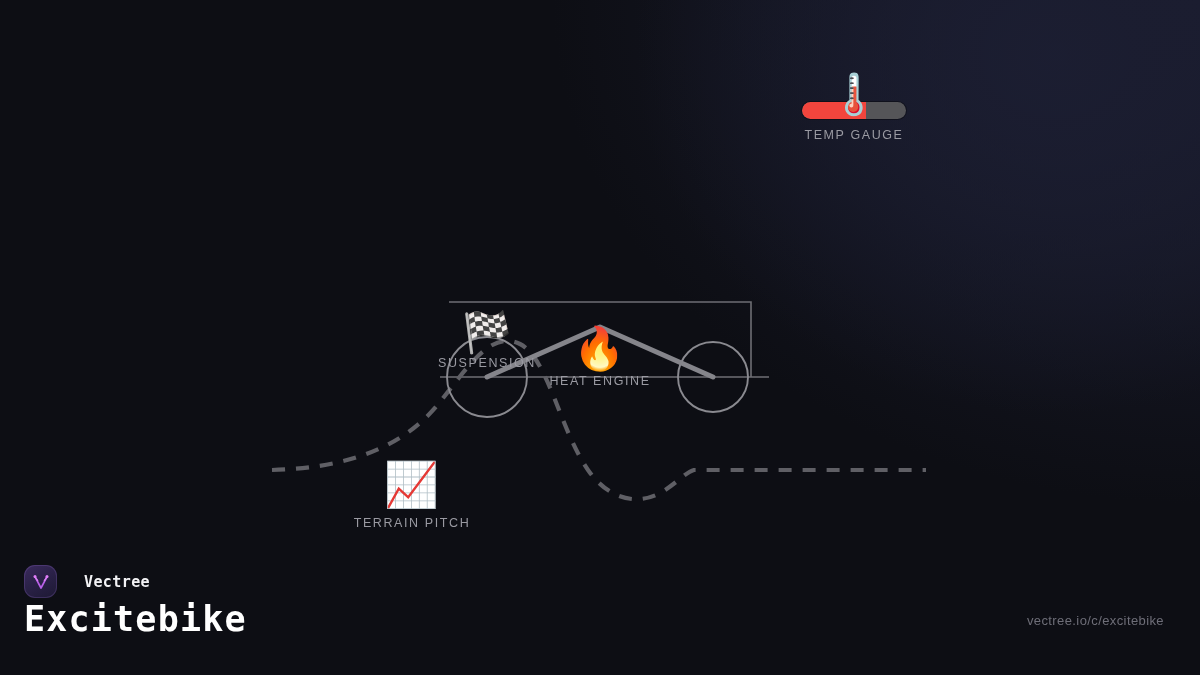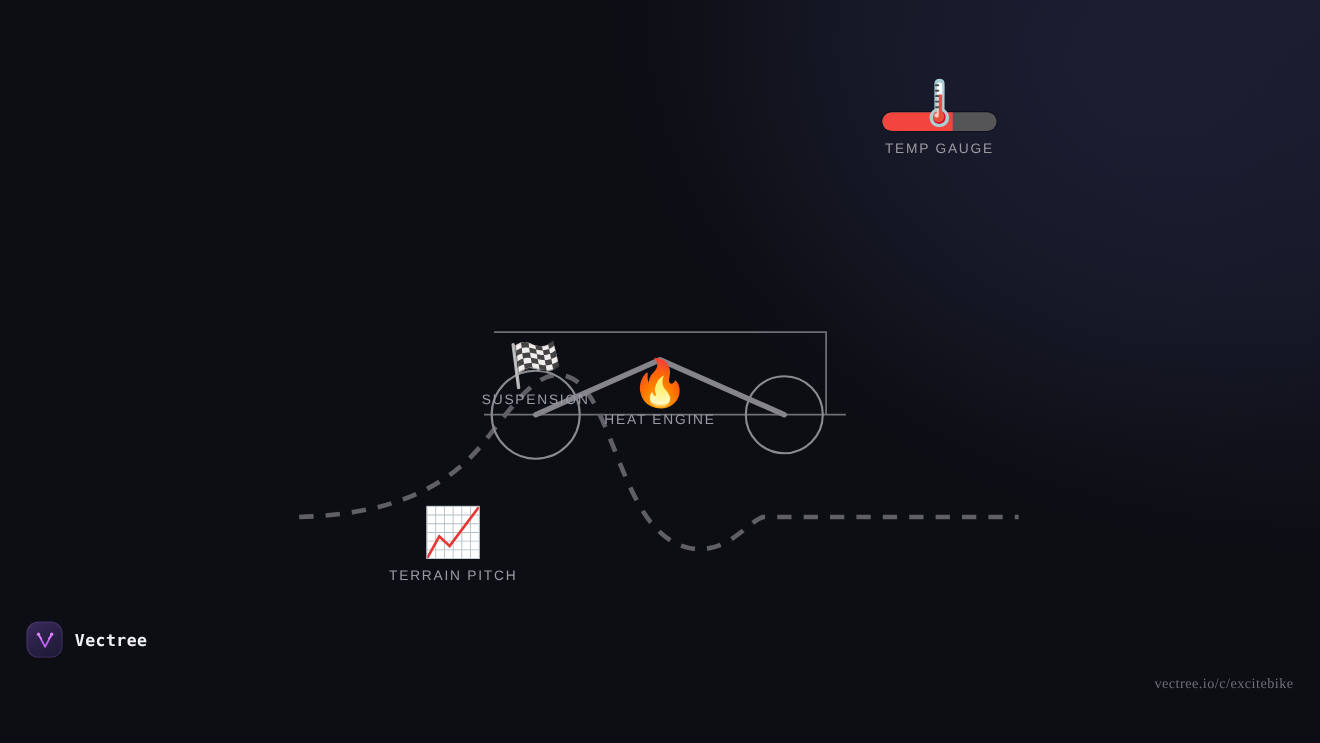--- a/index.html
+++ b/index.html
@@ -93,21 +93,21 @@
     position: absolute;
     left: 0; right: 0; bottom: 0;
     height: 120px;
   }
   #brand-row {
     position: absolute;
     left: 24px;
     top: 10px;
     display: flex;
     align-items: center;
-    gap: 11px;
+    gap: 27px;
   }
   #brand-logo {
     width: 33px;
     height: 33px;
     border-radius: 11px;
     background: linear-gradient(150deg, #3b2a5e 0%, #2a2147 48%, #1d1933 100%);
     box-shadow: inset 0 0 0 1px rgba(160,120,220,0.22);
     display: flex;
     align-items: center;
     justify-content: center;
@@ -124,23 +124,23 @@
     left: 24px;
     top: 44px;
     font-family: "DejaVu Sans Mono", "Liberation Mono", monospace;
     font-size: 35px;
     font-weight: bold;
     color: #ffffff;
     letter-spacing: 1.2px;
   }
   #footer-url {
     position: absolute;
-    right: 24px;
+    right: 36px;
     top: 58px;
-    font-family: Liberation Serif, serif;
+    font-family: Liberation Sans, sans-serif;
     font-size: 13px;
     color: #6e6e78;
     letter-spacing: 0.4px;
   }
 </style>
 </head>
 <body>
 
 <div id="stage">
 
@@ -197,17 +197,18 @@
           <path d="M 4.2 5.2 L 10 16 L 15.8 5.2" fill="none" stroke="#b860e8" stroke-width="1.7" stroke-linecap="round" stroke-linejoin="round"></path>
           <path d="M 4.2 5.2 L 6.6 8.6" fill="none" stroke="#d97ef5" stroke-width="1.5" stroke-linecap="round"></path>
           <path d="M 15.8 5.2 L 13.4 8.6" fill="none" stroke="#d97ef5" stroke-width="1.5" stroke-linecap="round"></path>
           <circle cx="4.0" cy="4.6" r="1.5" fill="#e07ef8"></circle>
           <circle cx="16.0" cy="4.6" r="1.5" fill="#e07ef8"></circle>
         </svg>
       </div>
       <span id="brand-name">Vectree</span>
     </div>
 
+    <div id="page-title">Excitebike</div>
 
     <div id="footer-url">vectree.io/c/excitebike</div>
   </div>
 
 </div>
 
 </body></html>

